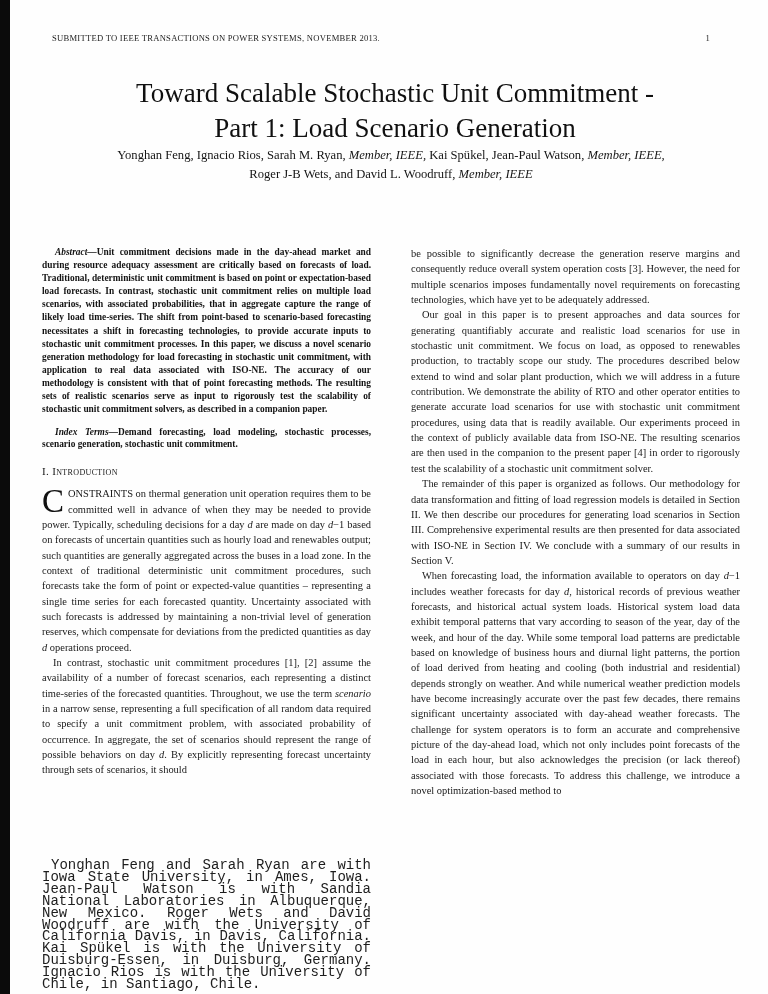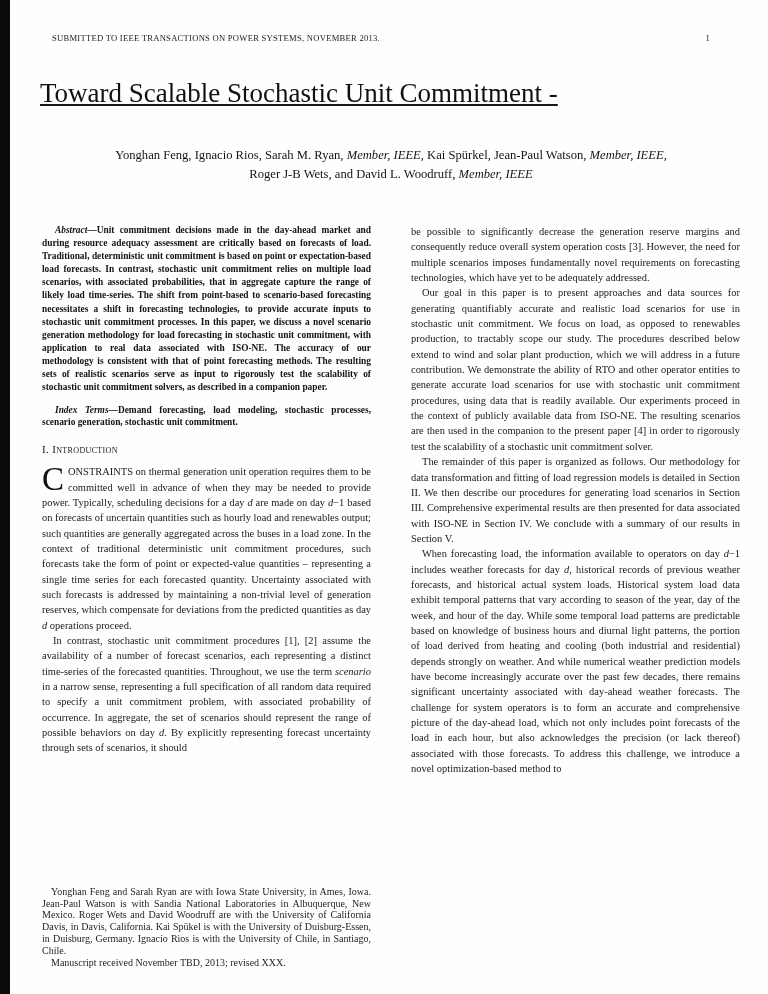--- a/index.html
+++ b/index.html
@@ -12,28 +12,28 @@
   }
   .page{position:relative;width:768px;height:994px;background:#fefefe;overflow:hidden;padding-left:21px;}
   .edge-bar{position:absolute;left:0;top:0;width:10px;height:994px;background:#0b0b0b;}
 
   .running-header{
     position:absolute;left:52px;top:33px;width:658px;
     display:flex;justify-content:space-between;align-items:baseline;
     font-size:8.6px;letter-spacing:0.25px;color:#1c1c1c;
   }
 
-  .title-block{position:absolute;left:40px;top:76px;width:698px;text-align:left;text-decoration:underline;}
+  .title-block{position:absolute;left:46px;top:76px;width:698px;text-align:center;}
   .title-line{font-size:27px;line-height:35px;color:#101010;}
 
   .authors-block{position:absolute;left:42px;top:146px;width:698px;text-align:center;}
   .authors-line{font-size:12.6px;line-height:18.5px;color:#141414;}
 
   .columns{
-    position:absolute;left:42px;top:224px;width:698px;height:745px;
+    position:absolute;left:42px;top:246px;width:698px;height:745px;
     display:flex;gap:40px;
   }
   .col{width:337px;height:745px;overflow:hidden;display:flex;flex-direction:column;}
 
   p{margin:0;text-align:justify;}
   .abstract{font-size:9.4px;line-height:13.1px;font-weight:700;text-indent:13px;color:#131313;}
   .indexterms{font-size:9.4px;line-height:12px;font-weight:700;text-indent:13px;margin-top:10px;color:#131313;}
 
   .sec-heading{
     text-align:left;font-variant:small-caps;font-size:11px;letter-spacing:0.35px;
@@ -43,64 +43,64 @@
 
   .body-par{font-size:10.45px;line-height:15.35px;text-indent:11px;color:#191919;}
   .body-par.noindent{text-indent:0;}
   .body-par + .body-par{margin-top:0;}
 
   .dropcap{
     float:left;font-size:33px;line-height:26px;
     padding:2px 4px 0 0;color:#111;
   }
 
-  .footnote{margin-top:auto;font-size:10px;line-height:11.9px;color:#1d1d1d;}
+  .footnote{margin-top:auto;font-size:14px;line-height:11.9px;color:#1d1d1d;font-family:Liberation Mono, monospace;}
   .footnote p{text-indent:9px;}
 
   .st-i{font-style:italic;}
   .st-b{font-weight:700;}
   .st-bi{font-weight:700;font-style:italic;}
 </style>
 </head>
 <body>
 
 <div class="page">
 
   <div class="edge-bar"></div>
 
   <div class="running-header">
     <span>SUBMITTED TO IEEE TRANSACTIONS ON POWER SYSTEMS, NOVEMBER 2013.</span>
     <span>1</span>
   </div>
 
   <div class="title-block">
     <div class="title-line">Toward Scalable Stochastic Unit Commitment -</div>
+    <div class="title-line">Part 1: Load Scenario Generation</div>
   </div>
 
   <div class="authors-block">
-    <div class="authors-line"><span>Yonghan Feng, Ignacio Rios, Sarah M. Ryan, </span><span class="st-i">Member, IEEE,</span><span> Kai Spürkel, Jean-Paul Watson, </span><span class="st-i">Member, IEEE,</span></div>
+    <div class="authors-line"><span>Yonghan Feng, Ignacio Rios, Sarah M. Ryan, </span><span class="st-i">Member, IEEE,</span><span> Kai Spükel, Jean-Paul Watson, </span><span class="st-i">Member, IEEE,</span></div>
     <div class="authors-line"><span>Roger J-B Wets, and David L. Woodruff, </span><span class="st-i">Member, IEEE</span></div>
   </div>
 
   <div class="columns">
 
     <div class="col">
       <p class="abstract"><span class="st-bi">Abstract</span><span class="st-b">—Unit commitment decisions made in the day-ahead market and during resource adequacy assessment are critically based on forecasts of load. Traditional, deterministic unit commitment is based on point or expectation-based load forecasts. In contrast, stochastic unit commitment relies on multiple load scenarios, with associated probabilities, that in aggregate capture the range of likely load time-series. The shift from point-based to scenario-based forecasting necessitates a shift in forecasting technologies, to provide accurate inputs to stochastic unit commitment processes. In this paper, we discuss a novel scenario generation methodology for load forecasting in stochastic unit commitment, with application to real data associated with ISO-NE. The accuracy of our methodology is consistent with that of point forecasting methods. The resulting sets of realistic scenarios serve as input to rigorously test the scalability of stochastic unit commitment solvers, as described in a companion paper.</span></p>
       <p class="indexterms"><span class="st-bi">Index Terms</span><span class="st-b">—Demand forecasting, load modeling, stochastic processes, scenario generation, stochastic unit commitment.</span></p>
 
       <div class="sec-heading">I. Introduction</div>
 
       <p class="body-par noindent">
         <span class="dropcap">C</span><span><span>ONSTRAINTS on thermal generation unit operation requires them to be committed well in advance of when they may be needed to provide power. Typically, scheduling decisions for a day </span><span class="st-i">d</span><span> are made on day </span><span class="st-i">d</span><span>−1 based on forecasts of uncertain quantities such as hourly load and renewables output; such quantities are generally aggregated across the buses in a load zone. In the context of traditional deterministic unit commitment procedures, such forecasts take the form of point or expected-value quantities – representing a single time series for each forecasted quantity. Uncertainty associated with such forecasts is addressed by maintaining a non-trivial level of generation reserves, which compensate for deviations from the predicted quantities as day </span><span class="st-i">d</span><span> operations proceed.</span></span>
       </p>
       <p class="body-par"><span>In contrast, stochastic unit commitment procedures [1], [2] assume the availability of a number of forecast scenarios, each representing a distinct time-series of the forecasted quantities. Throughout, we use the term </span><span class="st-i">scenario</span><span> in a narrow sense, representing a full specification of all random data required to specify a unit commitment problem, with associated probability of occurrence. In aggregate, the set of scenarios should represent the range of possible behaviors on day </span><span class="st-i">d</span><span>. By explicitly representing forecast uncertainty through sets of scenarios, it should</span></p>
 
       <div class="footnote">
         <p>Yonghan Feng and Sarah Ryan are with Iowa State University, in Ames, Iowa. Jean-Paul Watson is with Sandia National Laboratories in Albuquerque, New Mexico. Roger Wets and David Woodruff are with the University of California Davis, in Davis, California. Kai Spükel is with the University of Duisburg-Essen, in Duisburg, Germany. Ignacio Rios is with the University of Chile, in Santiago, Chile.</p>
-        <p>Manuscript received November TBD, 2013; revised XXX.</p>
       </div>
     </div>
 
     <div class="col">
       <p class="body-par noindent"><span>be possible to significantly decrease the generation reserve margins and consequently reduce overall system operation costs [3]. However, the need for multiple scenarios imposes fundamentally novel requirements on forecasting technologies, which have yet to be adequately addressed.</span></p>
       <p class="body-par"><span>Our goal in this paper is to present approaches and data sources for generating quantifiably accurate and realistic load scenarios for use in stochastic unit commitment. We focus on load, as opposed to renewables production, to tractably scope our study. The procedures described below extend to wind and solar plant production, which we will address in a future contribution. We demonstrate the ability of RTO and other operator entities to generate accurate load scenarios for use with stochastic unit commitment procedures, using data that is readily available. Our experiments proceed in the context of publicly available data from ISO-NE. The resulting scenarios are then used in the companion to the present paper [4] in order to rigorously test the scalability of a stochastic unit commitment solver.</span></p>
       <p class="body-par"><span>The remainder of this paper is organized as follows. Our methodology for data transformation and fitting of load regression models is detailed in Section II. We then describe our procedures for generating load scenarios in Section III. Comprehensive experimental results are then presented for data associated with ISO-NE in Section IV. We conclude with a summary of our results in Section V.</span></p>
 
 
       <p class="body-par"><span>When forecasting load, the information available to operators on day </span><span class="st-i">d</span><span>−1 includes weather forecasts for day </span><span class="st-i">d</span><span>, historical records of previous weather forecasts, and historical actual system loads. Historical system load data exhibit temporal patterns that vary according to season of the year, day of the week, and hour of the day. While some temporal load patterns are predictable based on knowledge of business hours and diurnal light patterns, the portion of load derived from heating and cooling (both industrial and residential) depends strongly on weather. And while numerical weather prediction models have become increasingly accurate over the past few decades, there remains significant uncertainty associated with day-ahead weather forecasts. The challenge for system operators is to form an accurate and comprehensive picture of the day-ahead load, which not only includes point forecasts of the load in each hour, but also acknowledges the precision (or lack thereof) associated with those forecasts. To address this challenge, we introduce a novel optimization-based method to</span></p>

